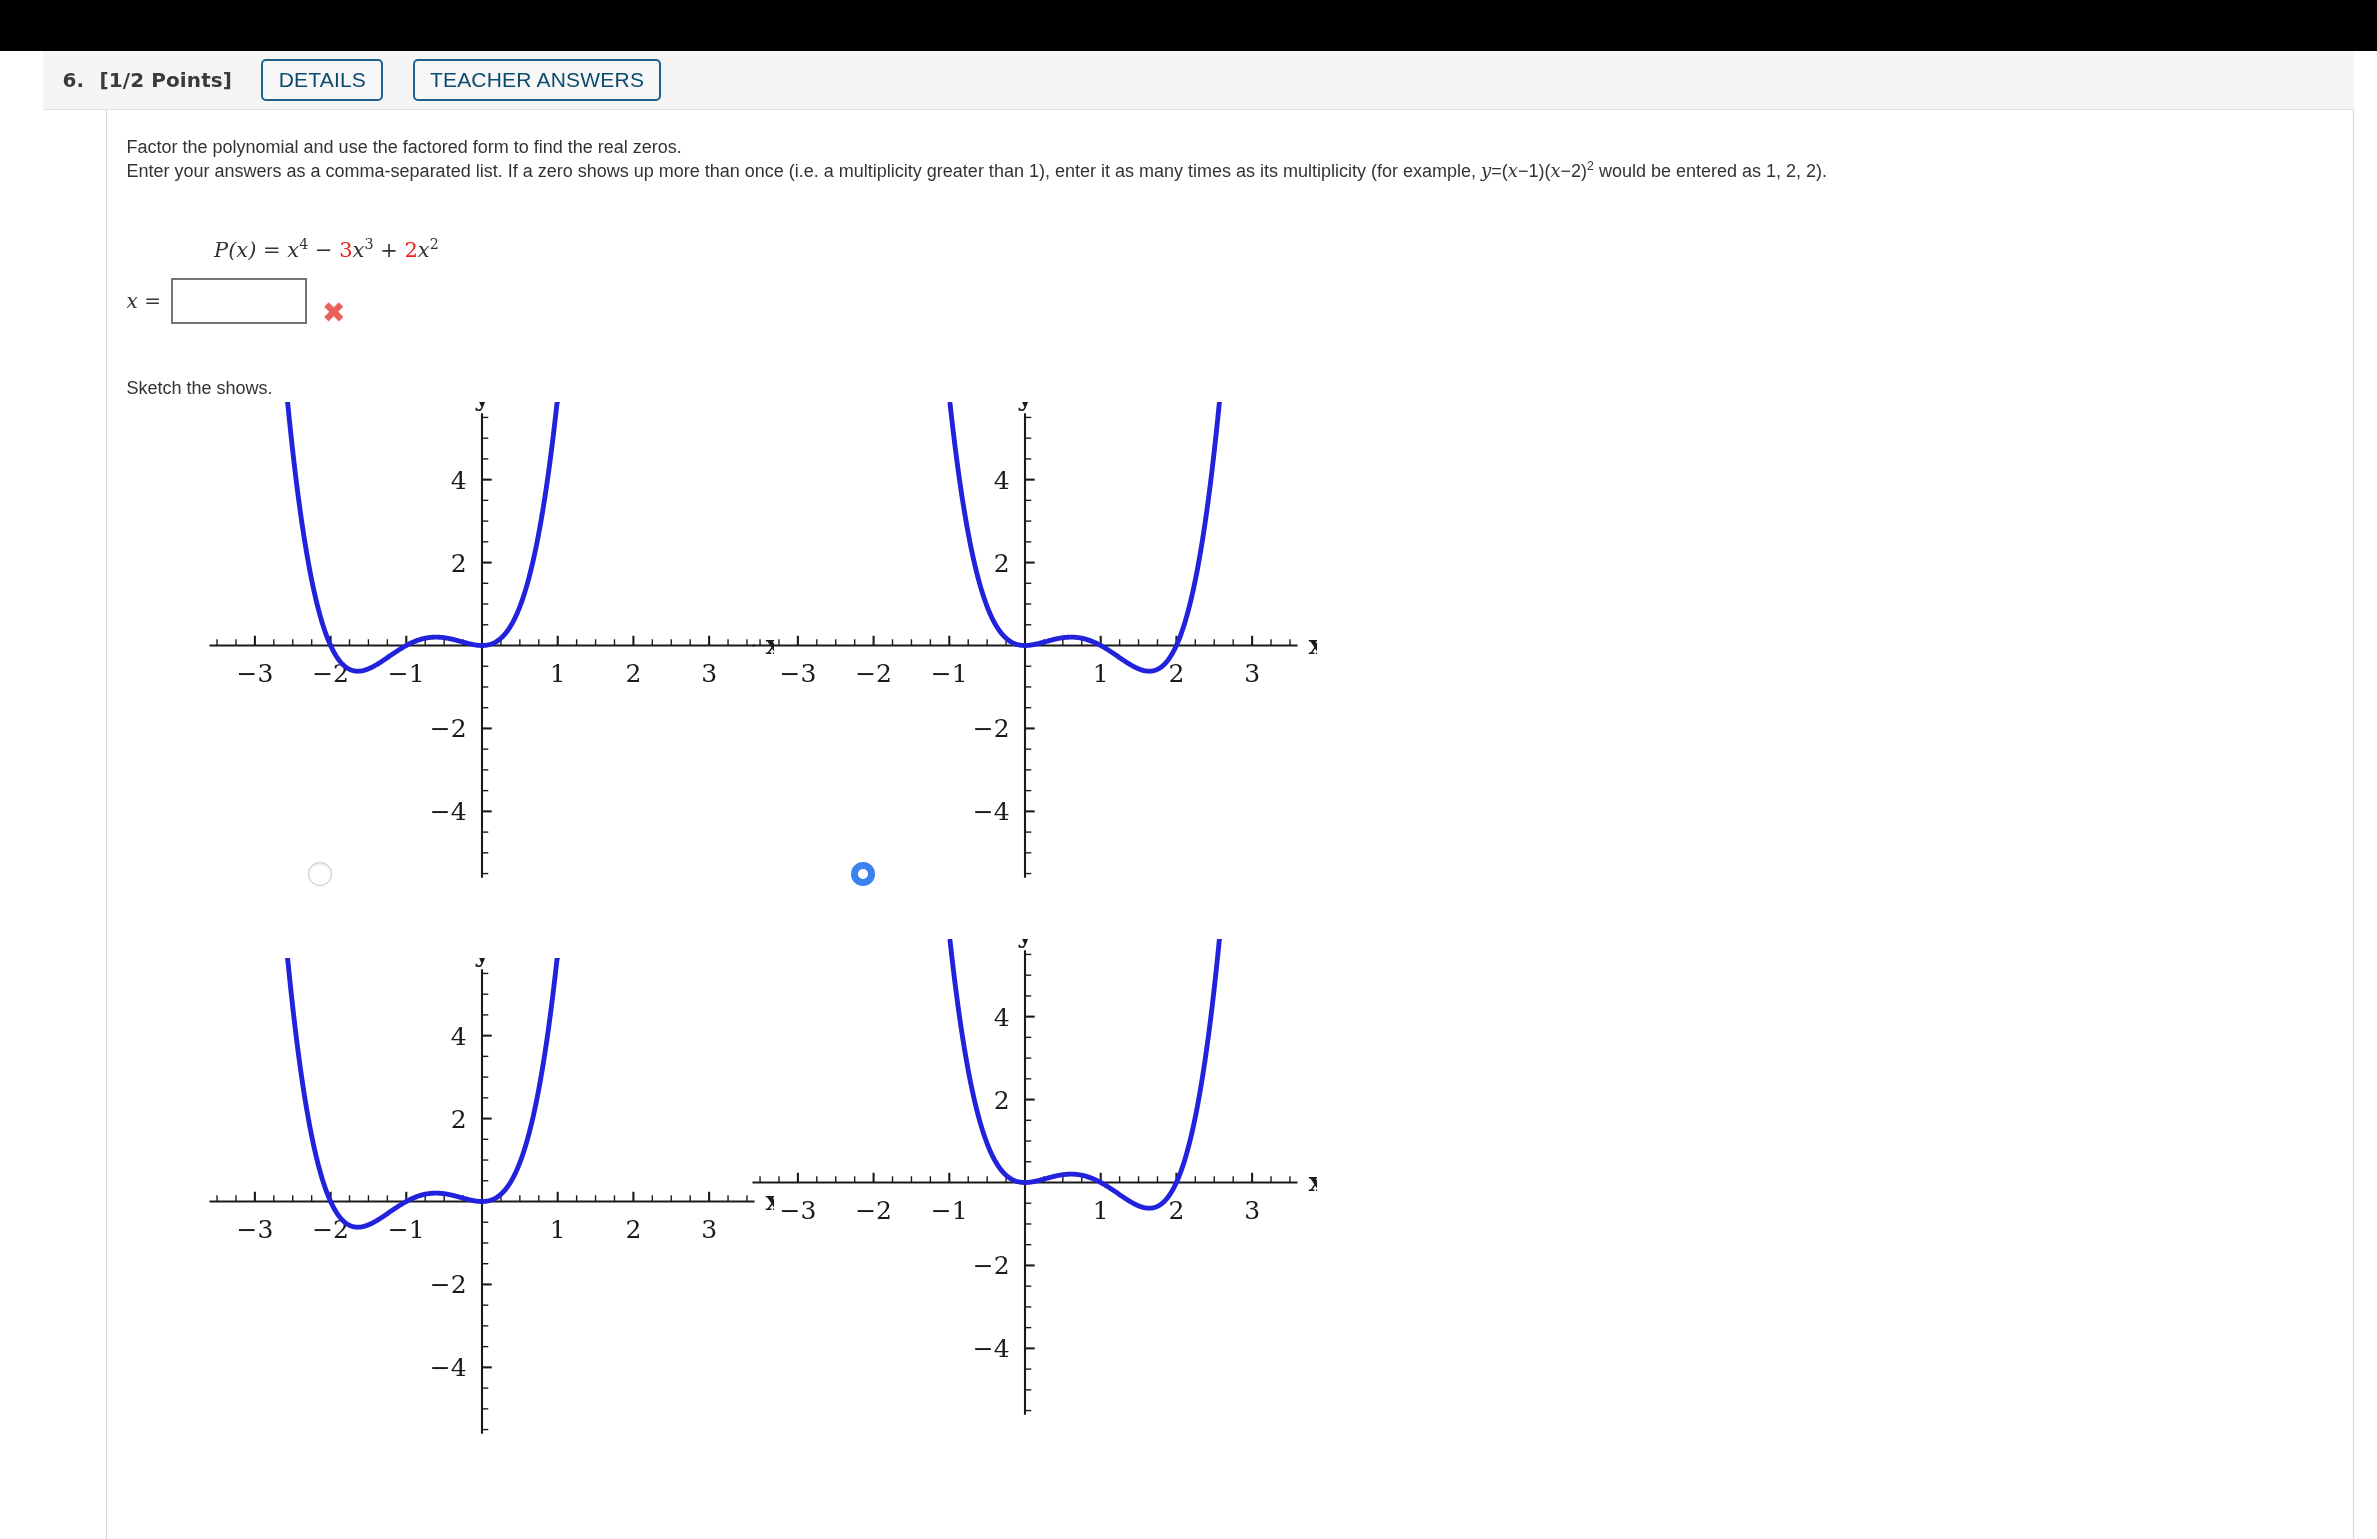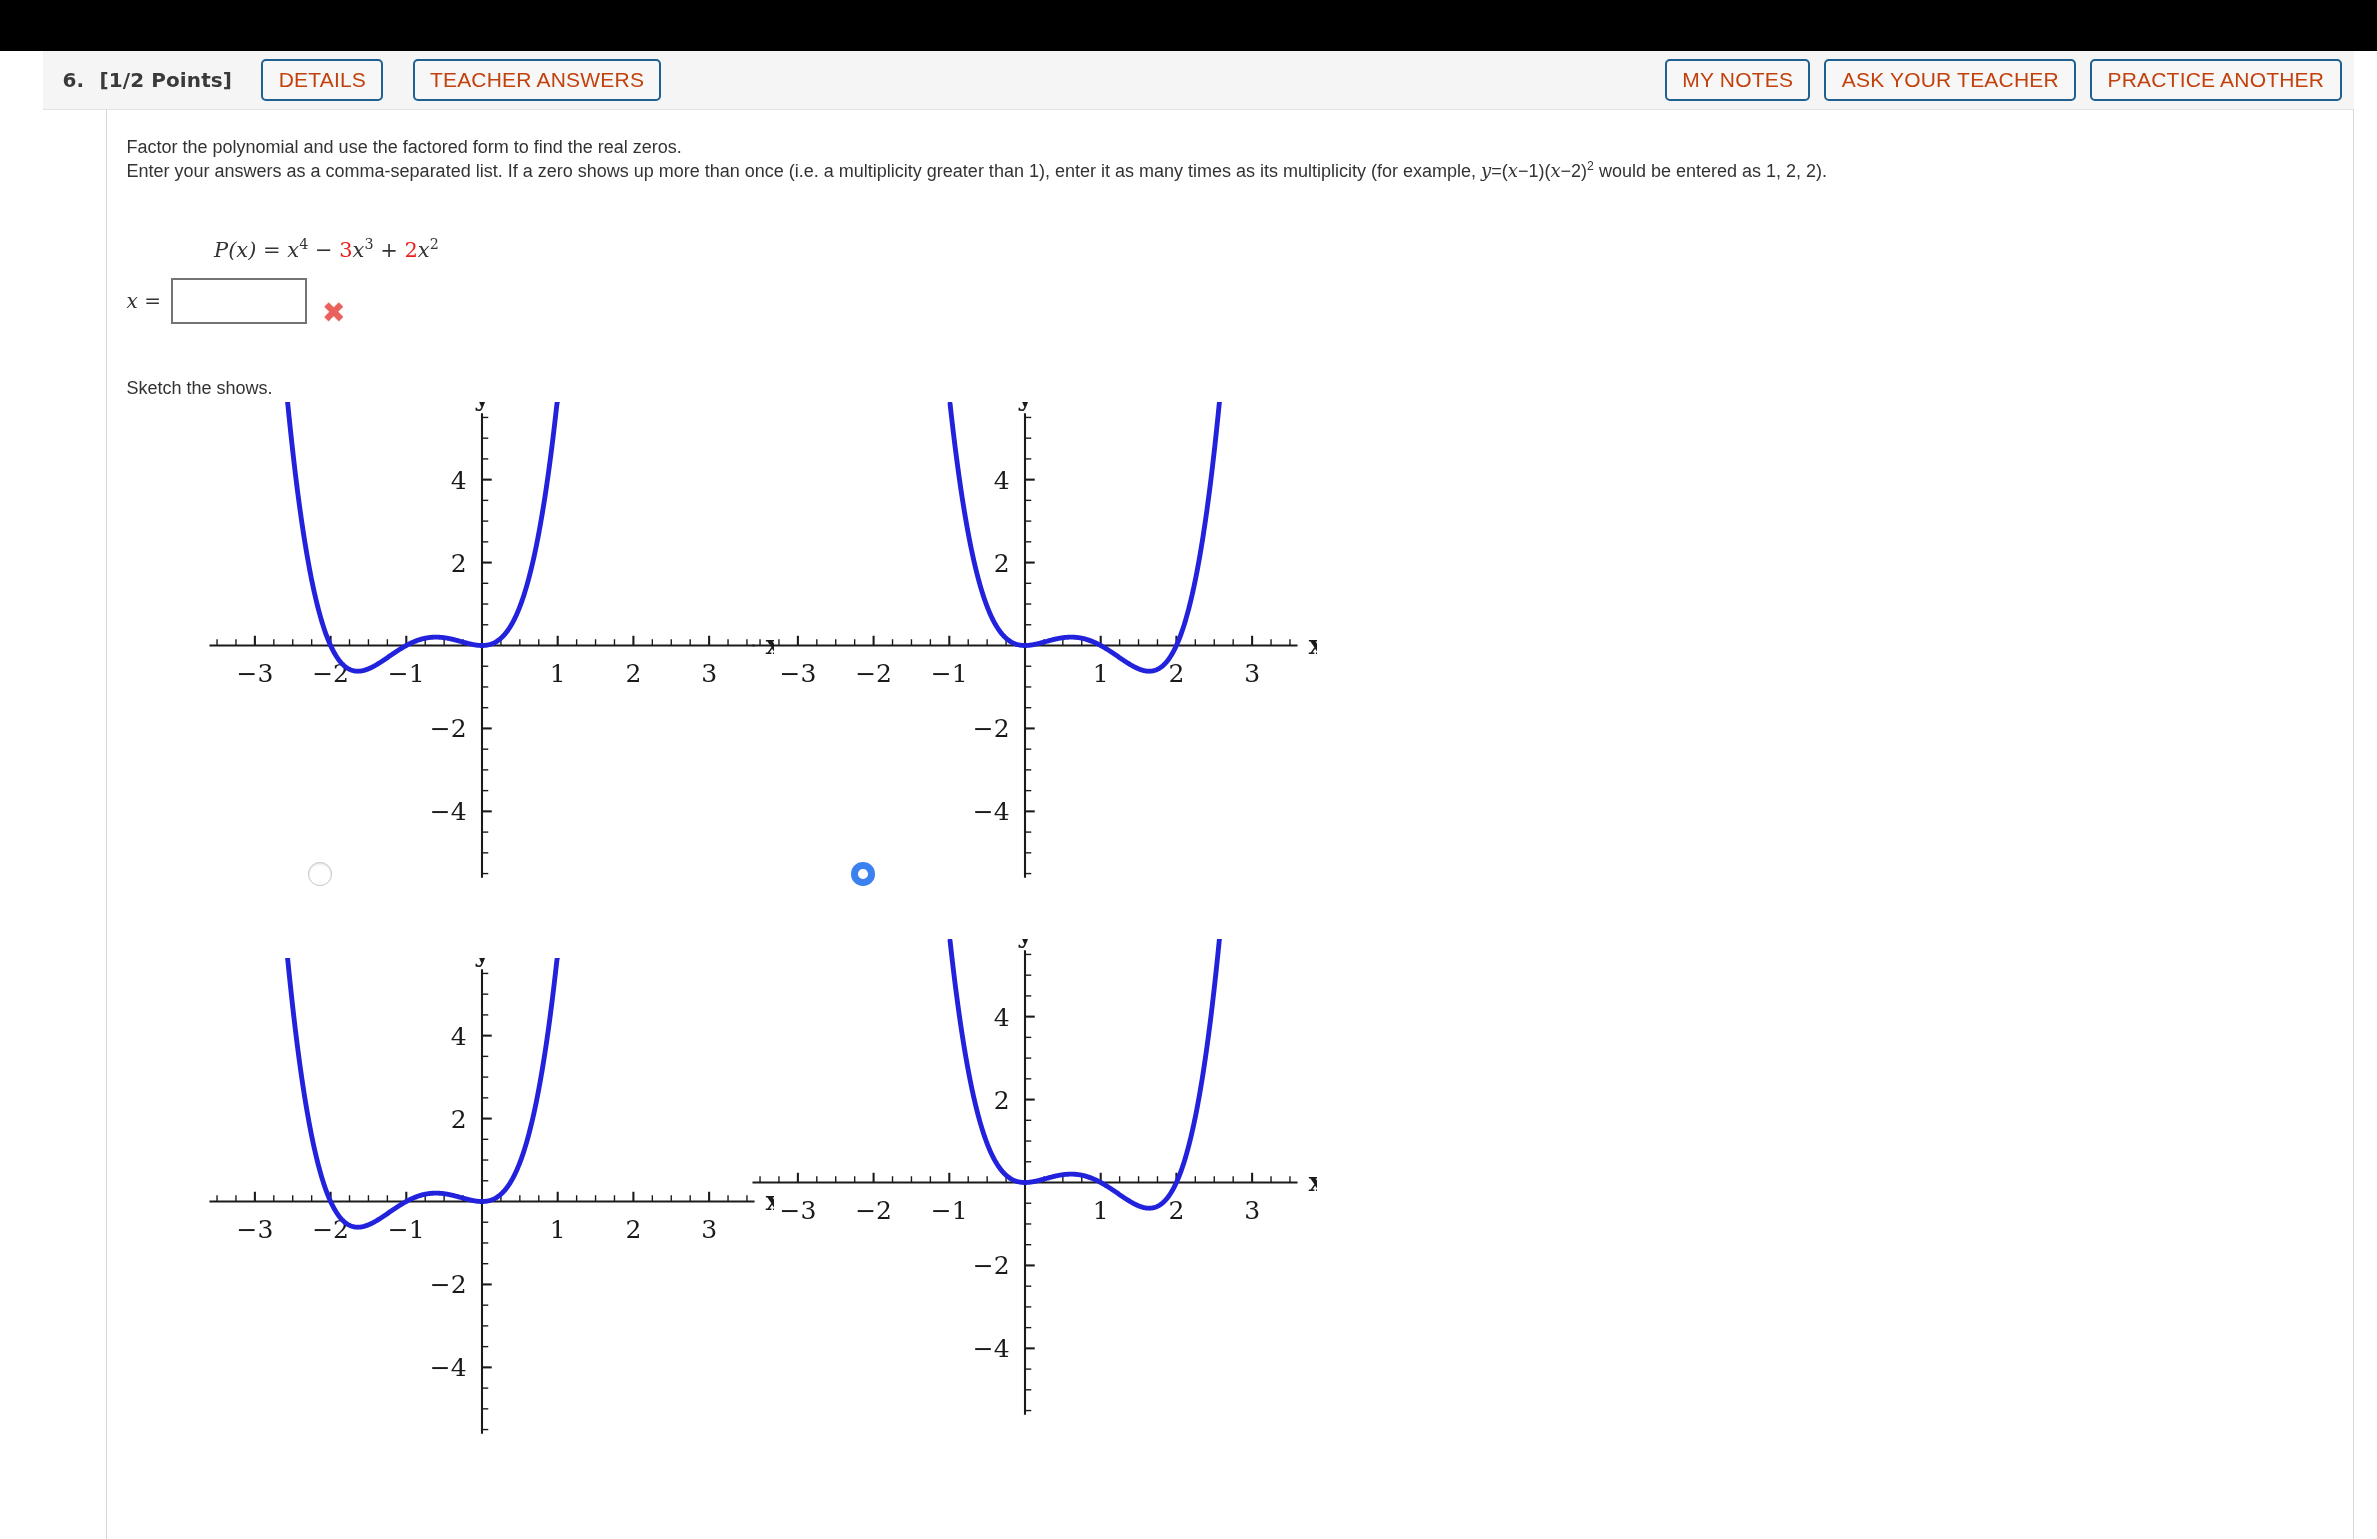--- a/index.html
+++ b/index.html
@@ -39,21 +39,21 @@
     letter-spacing: 0.1px; white-space: nowrap;
   }
   .q-points {
     font-size: 20px; font-weight: bold; color: #3a3a3a;
     letter-spacing: 0.1px; white-space: nowrap;
   }
   .hbtn {
     border: 2.1px solid #20608f;
     border-radius: 4.9px;
     background: #f7f7f7;
-    color: #c2410c;
+    color: #0c4a6e;
     font-size: 21px;
     font-family: "Liberation Sans", sans-serif;
     padding: 8.3px 15.3px 9.7px 15.3px;
     line-height: 1;
     white-space: nowrap;
     margin-left: 14px;
     letter-spacing: 0.2px;
   }
   .qheader-right {
     margin-left: auto;
@@ -153,25 +153,20 @@
 <div id="page">
 
   <div class="topbar"></div>
 
   <div class="qheader">
     <div class="qheader-left">
       <span class="q-number">6.</span>
       <span class="q-points">[1/2 Points]</span>
       <button class="hbtn">DETAILS</button>
       <button class="hbtn">TEACHER ANSWERS</button>
-    </div>
-    <div class="qheader-right">
-      <button class="hbtn">MY NOTES</button>
-      <button class="hbtn">ASK YOUR TEACHER</button>
-      <button class="hbtn">PRACTICE ANOTHER</button>
     </div>
   </div>
 
   <div class="content">
 
     <div class="body-text" id="prompt1">Factor the polynomial and use the factored form to find the real zeros.</div>
 
     <div class="body-text" id="prompt2"><span>Enter your answers as a comma-separated list. If a zero shows up more than once (i.e. a multiplicity greater than 1), enter it as many times as its multiplicity (for example, </span><span class="mitalic">y</span><span>=(</span><span class="mitalic">x</span><span>−1)(</span><span class="mitalic">x</span><span>−2)</span><sup class="exp">2</sup><span>  would be entered as 1, 2, 2).</span></div>
 
     <div class="poly"><span class="mitalic">P(x)</span><span> = </span><span class="mitalic">x</span><sup class="exp">4</sup><span> − </span><span class="red">3</span><span class="mitalic">x</span><sup class="exp">3</sup><span> + </span><span class="red">2</span><span class="mitalic">x</span><sup class="exp">2</sup></div>

